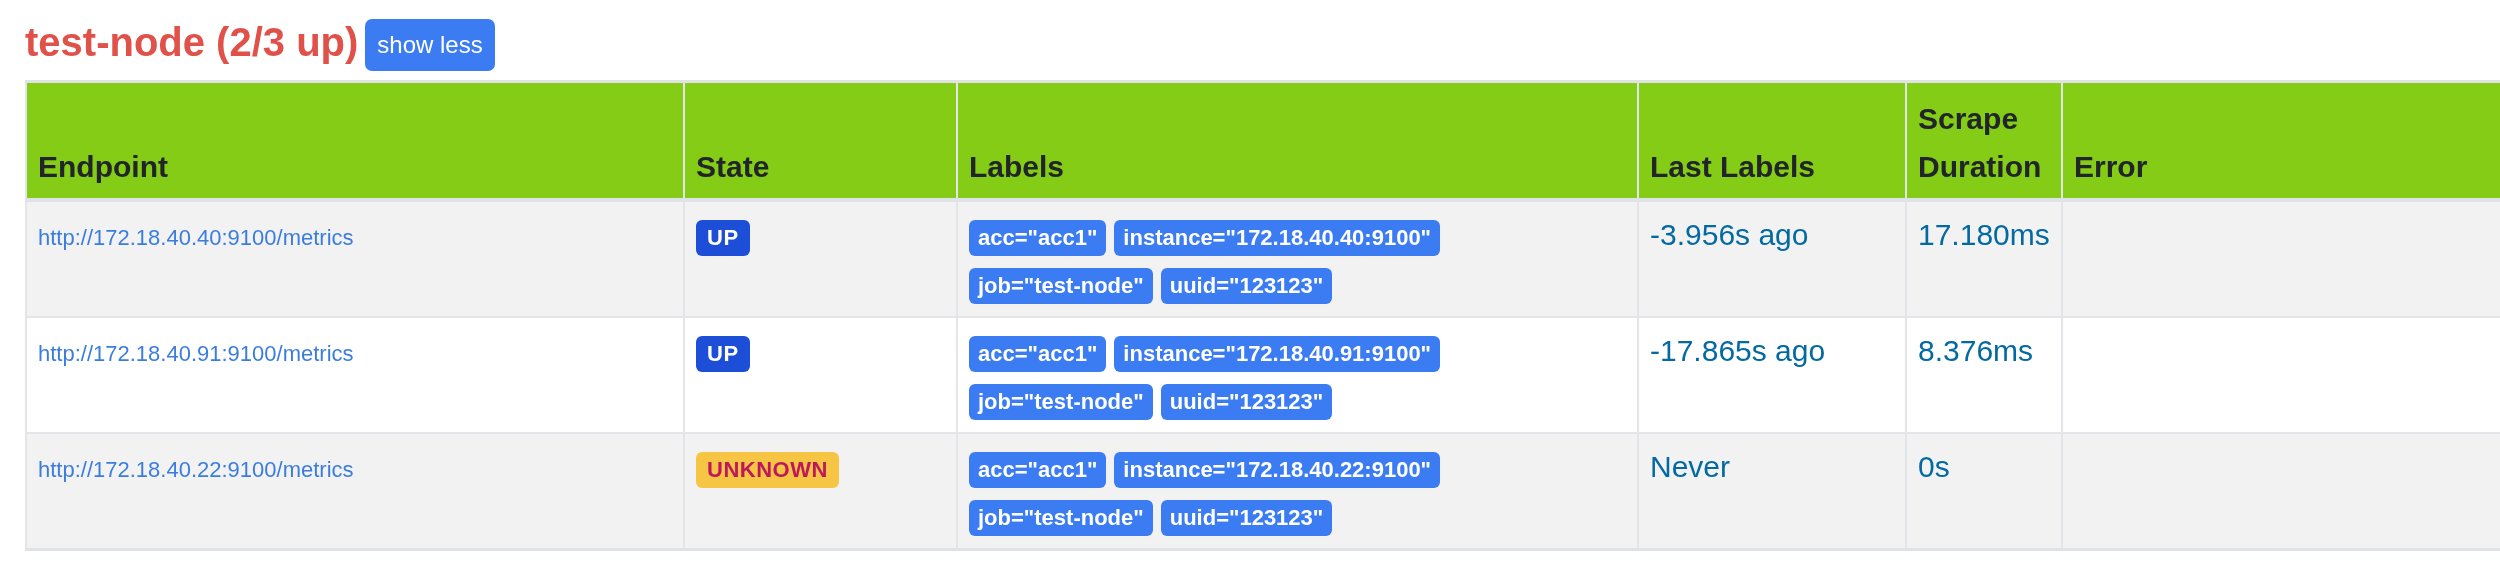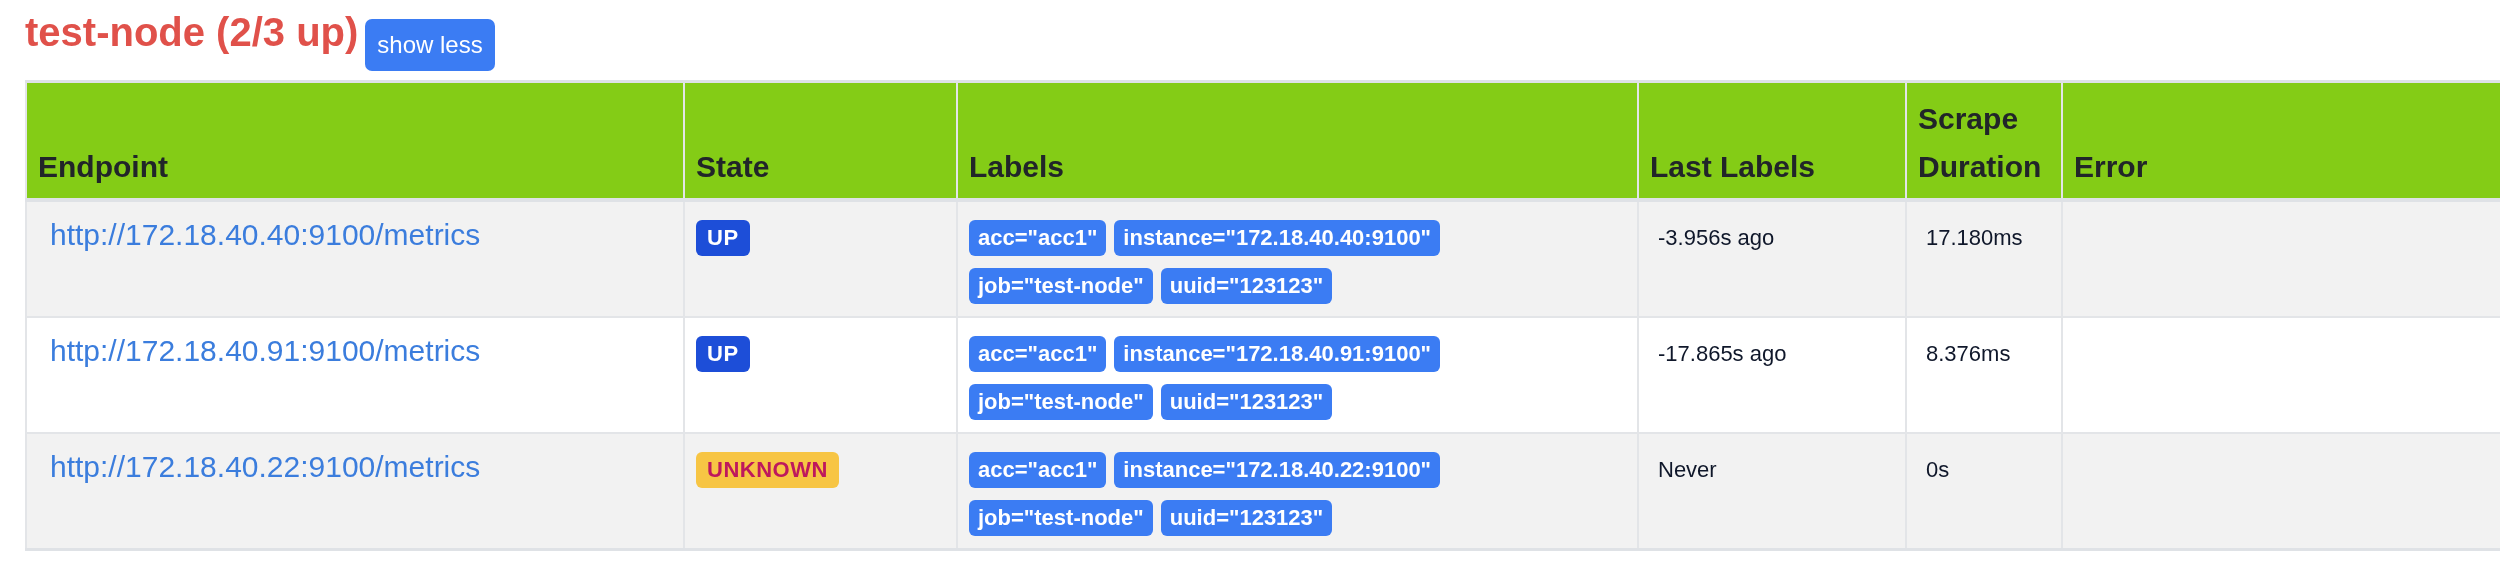--- a/index.html
+++ b/index.html
@@ -11,21 +11,21 @@
     overflow: hidden;
     font-family: "Liberation Sans", sans-serif;
     color: #212529;
   }
   .pool-header {
     position: absolute;
     left: 25px;
     top: 6px;
     height: 62px;
     display: flex;
-    align-items: flex-start;
+    align-items: flex-end;
   }
   .pool-title {
     font-size: 40px;
     font-weight: bold;
     color: #e0514a;
     margin: 0;
     line-height: 52px;
     white-space: nowrap;
   }
   .toggle-btn {
@@ -85,22 +85,21 @@
   table.targets tbody tr.even td { background: #ffffff; }
   table.targets tbody td {
     padding-top: 13px;
     line-height: 40px;
     box-sizing: border-box;
   }
   table.targets tbody tr:last-child td { border-bottom: 3px solid #dfe2e6; }
   .endpoint-link {
     color: #3b7ddd;
     text-decoration: none;
-    font-size: 30px;
-    margin-left: 12px;
+    font-size: 22px;
   }
   .state-badge {
     display: inline-block;
     font-size: 22px;
     font-weight: bold;
     line-height: 36px;
     height: 36px;
     padding: 0 11px;
     border-radius: 6px;
     margin-top: 5px;
@@ -118,21 +117,21 @@
     font-weight: bold;
     line-height: 36px;
     height: 36px;
     padding: 0 9px;
     border-radius: 6px;
     margin: 0 8px 12px 0;
     white-space: nowrap;
     vertical-align: top;
   }
   .labels-wrap { display: flex; flex-wrap: wrap; width: 560px; }
-  .cell-text { font-size: 22px; color: #0f172a; margin-left: 8px; }
+  .cell-text { font-size: 30px; color: #0369a1; }
 </style>
 </head>
 <body>
 
 <div class="pool-header">
   <h2 class="pool-title">test-node (2/3 up)</h2>
 </div>
 <button class="toggle-btn">show less</button>
 
 <div class="table-wrap">

